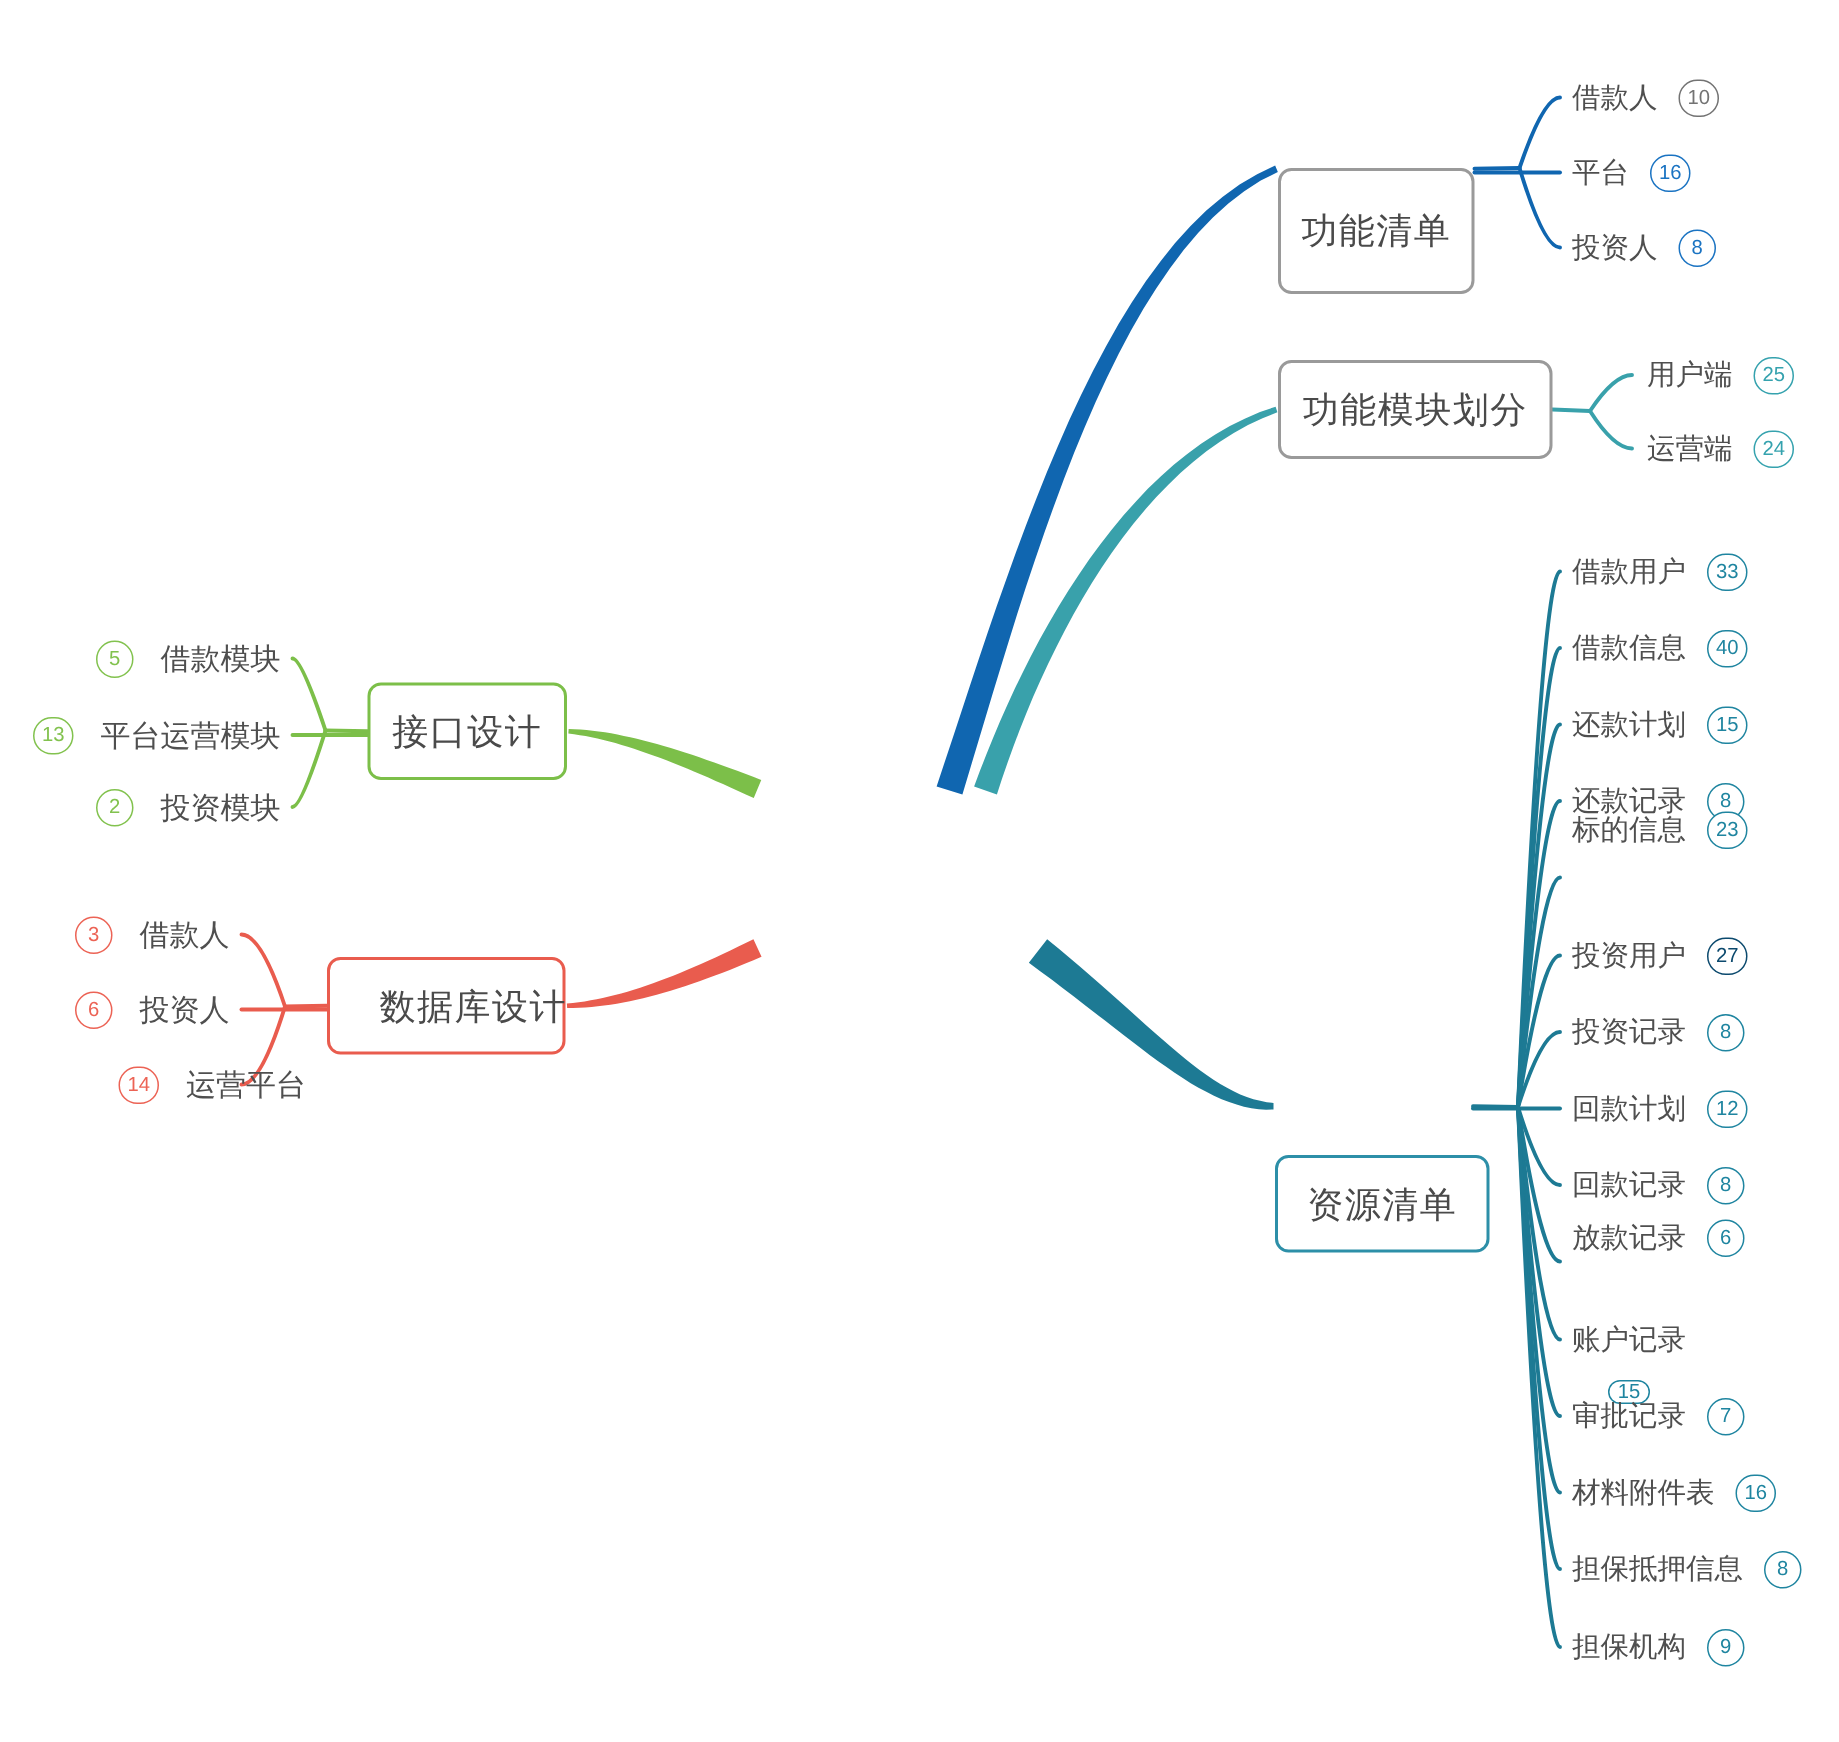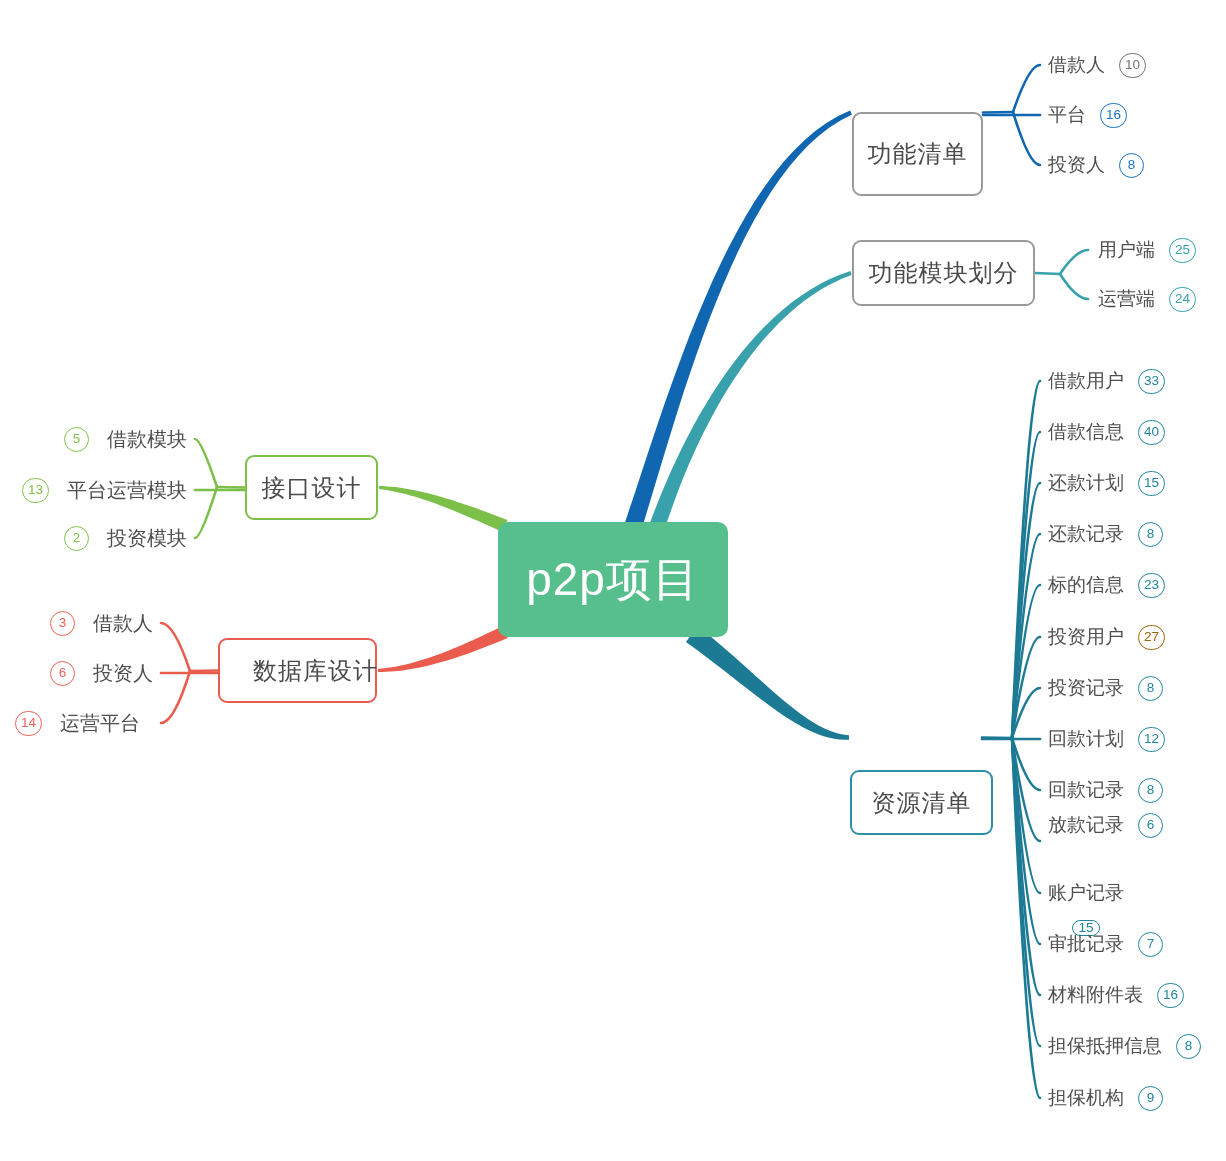--- a/index.html
+++ b/index.html
@@ -71,23 +71,20 @@
       <path d="M245,487.5 L217,487" fill="none" stroke="#7cbf49" stroke-width="2.6" stroke-linecap="round"></path>
       <path d="M217,487 Q201,439 195,439" fill="none" stroke="#7cbf49" stroke-width="2.6" stroke-linecap="round"></path>
       <path d="M245,490 L195,490" fill="none" stroke="#7cbf49" stroke-width="2.6" stroke-linecap="round"></path>
       <path d="M217,487 Q201,538 195,538" fill="none" stroke="#7cbf49" stroke-width="2.6" stroke-linecap="round"></path>
       <path d="M502.3,626.1 L497.1,628.7 L491.9,631.2 L486.9,633.6 L481.9,636.0 L477.0,638.3 L472.1,640.5 L467.3,642.6 L462.6,644.7 L457.9,646.7 L453.3,648.6 L448.8,650.5 L444.3,652.2 L439.8,653.9 L435.4,655.5 L431.1,657.0 L426.8,658.5 L422.5,659.8 L418.3,661.1 L414.1,662.3 L410.0,663.4 L405.9,664.4 L401.8,665.3 L397.8,666.2 L393.8,666.9 L389.8,667.6 L385.8,668.1 L381.9,668.6 L377.9,669.0 L378.1,672.0 L382.1,672.0 L386.1,671.8 L390.2,671.6 L394.4,671.3 L398.5,670.9 L402.7,670.4 L406.9,669.8 L411.2,669.1 L415.5,668.3 L419.9,667.5 L424.3,666.5 L428.8,665.5 L433.3,664.3 L437.8,663.1 L442.4,661.8 L447.1,660.5 L451.8,659.0 L456.6,657.5 L461.4,655.8 L466.3,654.2 L471.2,652.4 L476.2,650.5 L481.3,648.6 L486.5,646.6 L491.7,644.5 L496.9,642.4 L502.3,640.2 L507.7,637.9 Z" fill="#e95c4e" stroke="none"></path>
       <path d="M218,670.5 L190,671" fill="none" stroke="#e95c4e" stroke-width="2.6" stroke-linecap="round"></path>
       <path d="M190,671 Q174,623 161,623" fill="none" stroke="#e95c4e" stroke-width="2.6" stroke-linecap="round"></path>
       <path d="M218,673 L161,673" fill="none" stroke="#e95c4e" stroke-width="2.6" stroke-linecap="round"></path>
       <path d="M190,671 Q174,723 161,723" fill="none" stroke="#e95c4e" stroke-width="2.6" stroke-linecap="round"></path>
     </svg>
-  <div id="root-node" style="background: rgb(86, 191, 141);">
-    <span class="node-label">p2p项目</span>
-  </div>
   <div id="nodes">
       <div class="branch-node" style="left: 852px; top: 80px; width: 131px; height: 84px; border-color: rgb(154, 154, 154); margin-top: 32px;">
         <span class="node-label">功能清单</span>
       </div>
       <div class="child-row right" style="top: 52px; left: 1048px;">
         <span class="child-label">借款人</span>
         <span class="count-badge" style="color: #737373;">10</span>
       </div>
       <div class="child-row right" style="top: 102px; left: 1048px;">
         <span class="child-label">平台</span>
@@ -120,27 +117,27 @@
         <span class="count-badge" style="color: rgb(31, 133, 160);">40</span>
       </div>
       <div class="child-row right" style="top: 470px; left: 1048px;">
         <span class="child-label">还款计划</span>
         <span class="count-badge" style="color: rgb(31, 133, 160);">15</span>
       </div>
       <div class="child-row right" style="top: 521px; left: 1048px;">
         <span class="child-label">还款记录</span>
         <span class="count-badge" style="color: rgb(31, 133, 160);">8</span>
       </div>
-      <div class="child-row right" style="top: 572px; left: 1048px;">
+      <div class="child-row right" style="top: 540px; left: 1048px;">
         <span class="child-label">标的信息</span>
         <span class="count-badge" style="color: rgb(31, 133, 160);">23</span>
       </div>
       <div class="child-row right" style="top: 624px; left: 1048px;">
         <span class="child-label">投资用户</span>
-        <span class="count-badge" style="color: #a16207;">27</span>
+        <span class="count-badge" style="color: #0c4a6e;">27</span>
       </div>
       <div class="child-row right" style="top: 675px; left: 1048px;">
         <span class="child-label">投资记录</span>
         <span class="count-badge" style="color: rgb(31, 133, 160);">8</span>
       </div>
       <div class="child-row right" style="top: 726px; left: 1048px;">
         <span class="child-label">回款计划</span>
         <span class="count-badge" style="color: rgb(31, 133, 160);">12</span>
       </div>
       <div class="child-row right" style="top: 777px; left: 1048px;">
@@ -190,18 +187,18 @@
         <span class="node-label">数据库设计</span>
       </div>
       <div class="child-row left" style="top: 610px; right: 1073px;">
         <span class="count-badge" style="color: rgb(236, 99, 85);">3</span>
         <span class="child-label">借款人</span>
       </div>
       <div class="child-row left" style="top: 660px; right: 1073px;">
         <span class="count-badge" style="color: rgb(236, 99, 85);">6</span>
         <span class="child-label">投资人</span>
       </div>
-      <div class="child-row left" style="top: 710px; right: 1086px;">
+      <div class="child-row left" style="top: 710px; right: 1022px;">
         <span class="count-badge" style="color: rgb(236, 99, 85);">14</span>
         <span class="child-label">运营平台</span>
       </div>
     </div>
 </div>
 
 </body></html>

